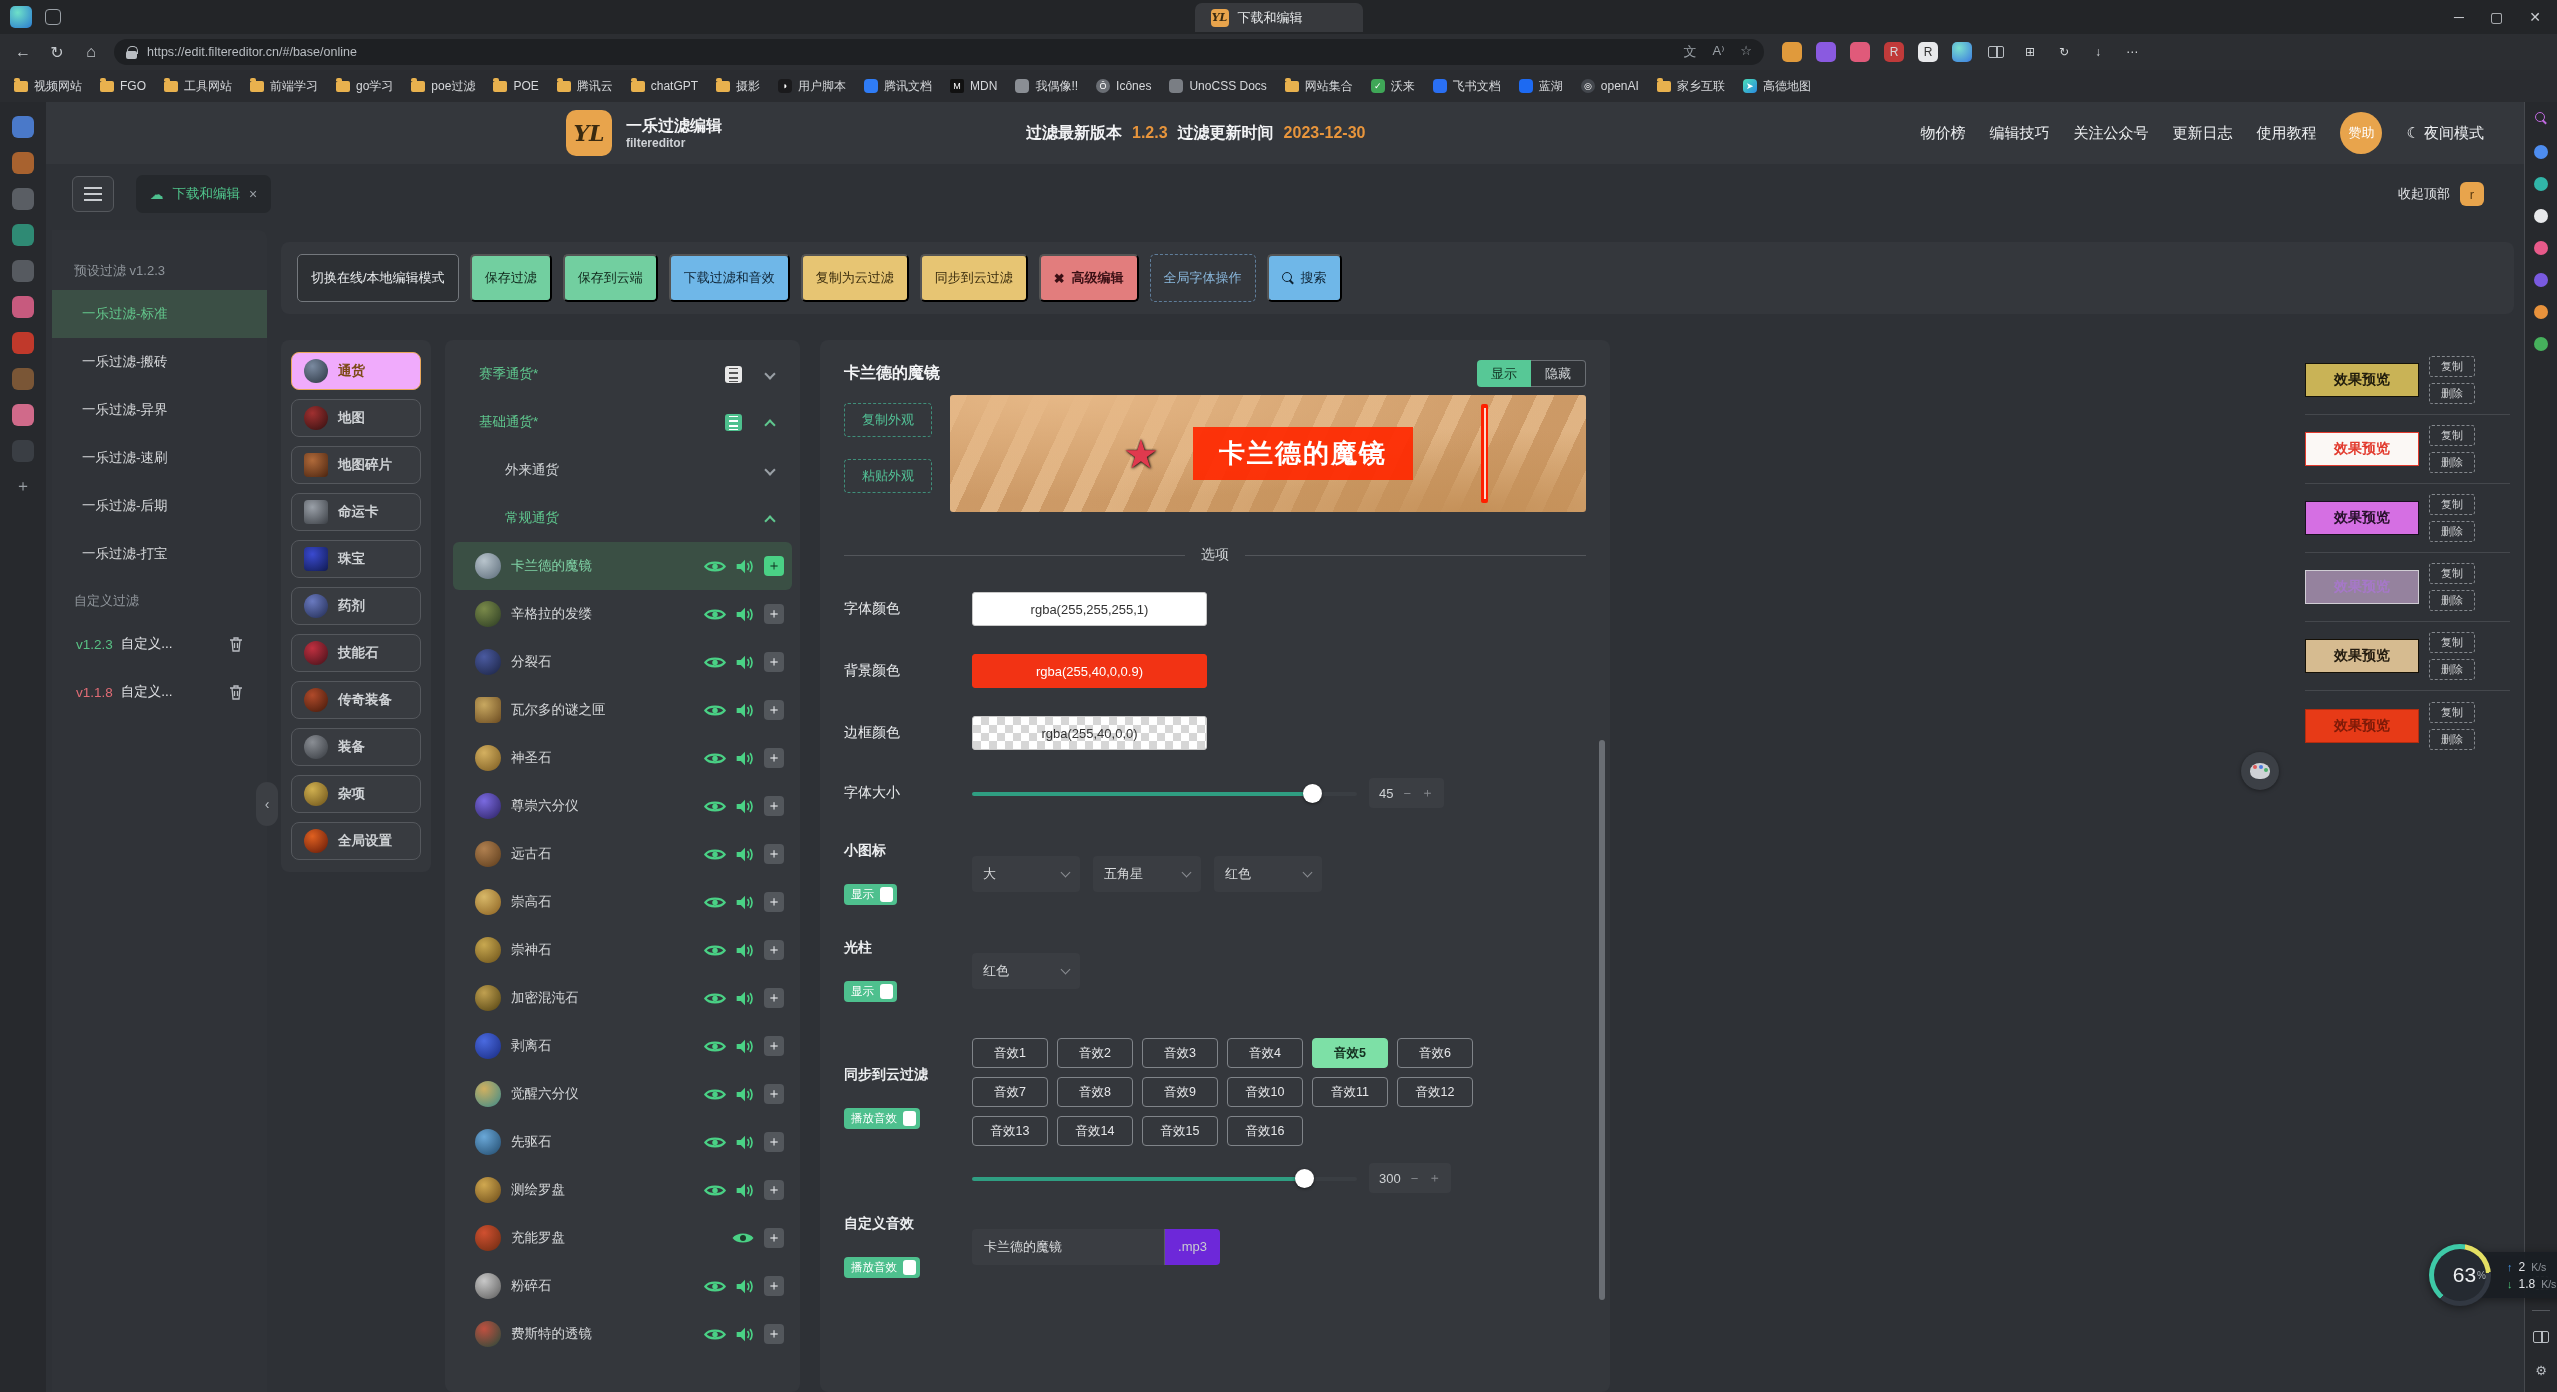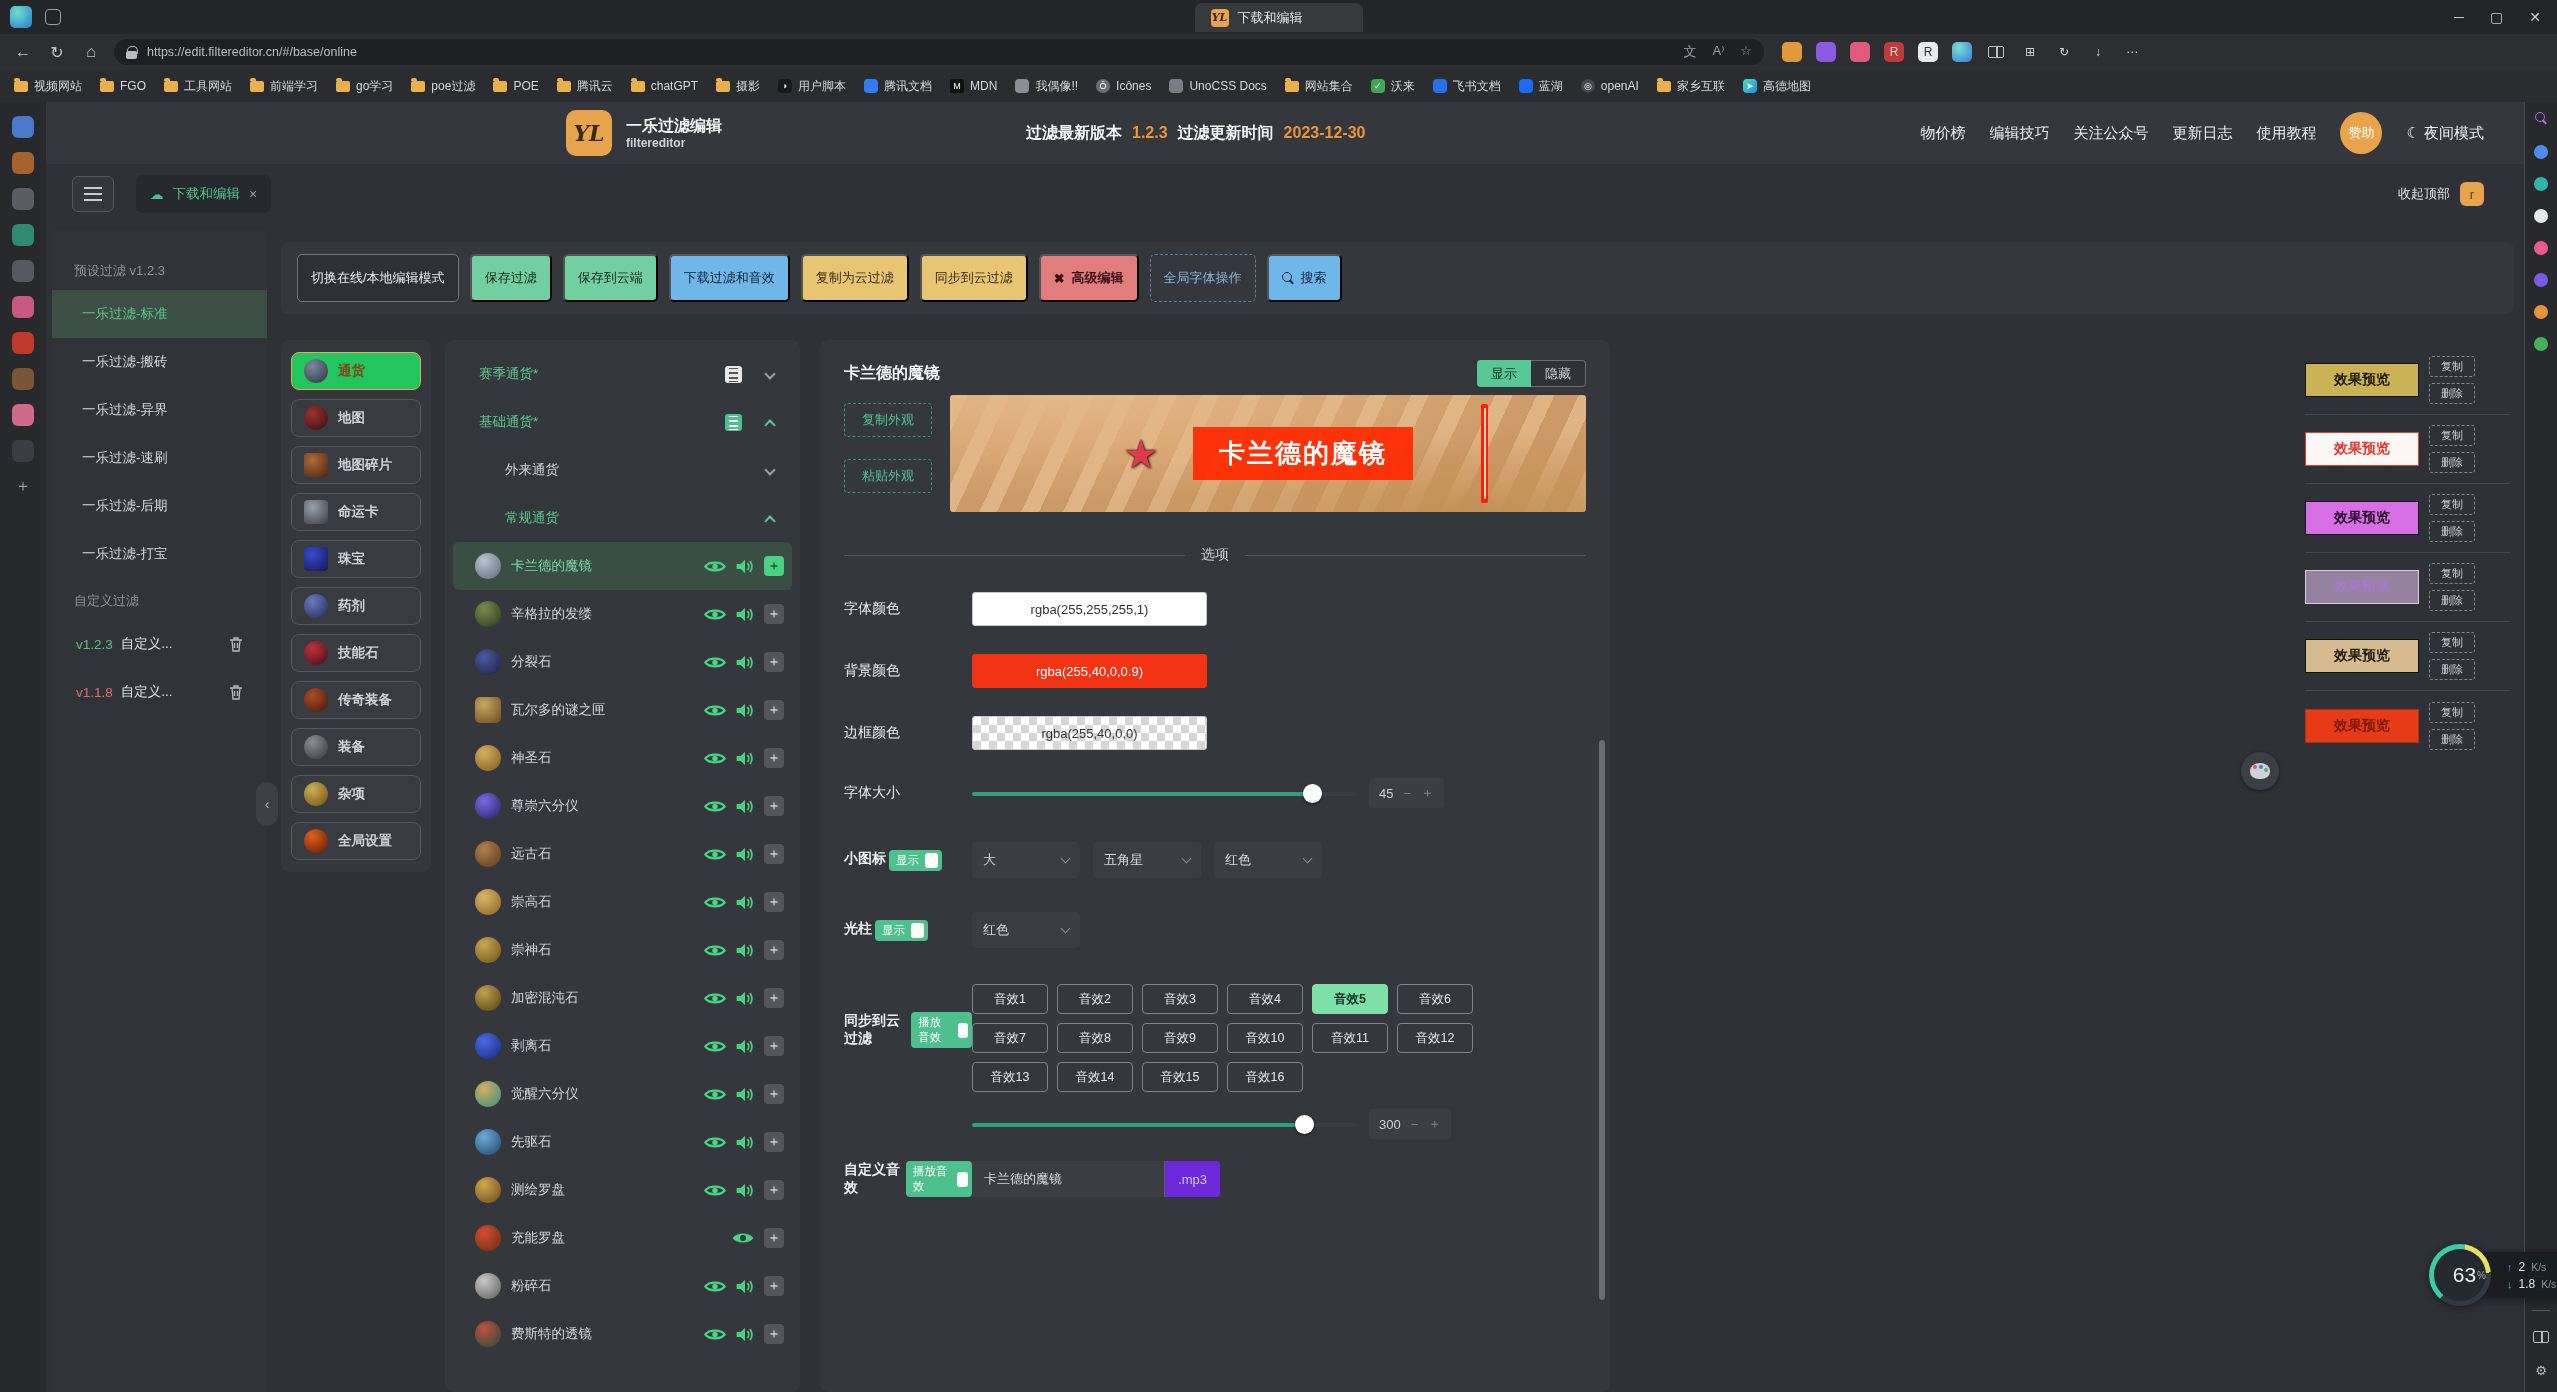--- a/index.html
+++ b/index.html
@@ -80,21 +80,21 @@
 .b-yellow{background:#e7c573;color:#3a2c0d}
 .b-red{background:#e27d7d;color:#3a0f14;font-weight:bold}
 .b-dashed{background:transparent;border:1px dashed #5f7d9a;color:#8ab8dd}
 .mag{width:12px;height:12px;position:relative;display:inline-block}
 .mag:before{content:"";position:absolute;width:8px;height:8px;border:1.8px solid currentColor;border-radius:50%;left:0;top:0}
 .mag:after{content:"";position:absolute;width:5px;height:1.8px;background:currentColor;transform:rotate(45deg);left:7px;top:9px}
 .columns{display:flex;margin-top:26px;flex:1;min-height:0}
 
 .cats{width:150px;display:flex;flex-direction:column;gap:9px;padding:12px 10px;align-self:flex-start;background:#34373c;border-radius:8px;flex-shrink:0}
 .cat{height:38px;border-radius:8px;background:#383b40;border:1px solid #55585d;display:flex;align-items:center;gap:10px;padding:0 12px;font-size:13.5px;color:#cfd2d5;font-weight:bold}
-.cat.active{background:#22c55e;border-color:#e9a75b;color:#7c4a16}
+.cat.active{background:#f0abfc;border-color:#e9a75b;color:#7c4a16}
 .cico{width:24px;height:24px;border-radius:50%;flex-shrink:0}
 
 .tree{width:355px;margin-left:14px;padding:10px 8px;overflow:hidden;flex-shrink:0}
 .tg{height:48px;display:flex;align-items:center;gap:10px;padding:0 10px 0 26px;font-size:13.5px}
 .tg .lbl{color:#5fc78e}
 .tg .lbl.plain{color:#cfd2d5}
 .listic{width:17px;height:17px;border-radius:3px;margin-left:auto;background:#e8e8e8;background-image:repeating-linear-gradient(#555 0 1.5px,transparent 1.5px 4.5px);background-size:9px 14px;background-position:4px 2px;background-repeat:no-repeat}
 .listic.green{background-color:#4ec08e;background-image:repeating-linear-gradient(#fff 0 1.5px,transparent 1.5px 4.5px)}
 .chev{width:8px;height:8px;border-right:2px solid #9aa0a6;border-bottom:2px solid #9aa0a6;transform:rotate(45deg);margin:0 8px 0 14px}
 .chev.up{transform:rotate(-135deg);border-color:#5fc78e;margin-top:6px}
@@ -127,21 +127,21 @@
 .swatch{width:235px;height:34px;border-radius:3px;display:flex;align-items:center;justify-content:center;font-size:13px}
 .sw-white{background:#fff;border:1px solid #c8c8c8;color:#333}
 .sw-red{background:#f23314;border:1px solid #f23314;color:#fff}
 .sw-trans{border:1px solid #c8c8c8;color:#333;background-color:#fff;background-image:linear-gradient(45deg,#d6d6d6 25%,transparent 25%,transparent 75%,#d6d6d6 75%),linear-gradient(45deg,#d6d6d6 25%,transparent 25%,transparent 75%,#d6d6d6 75%);background-size:16px 16px;background-position:0 0,8px 8px}
 .slider{position:relative;width:385px;height:20px;flex-shrink:0}
 .slider .track{position:absolute;left:0;right:0;top:9px;height:4px;border-radius:2px;background:#3a3e43}
 .slider .fill{position:absolute;left:0;top:9px;height:4px;border-radius:2px;background:#2f9e82}
 .slider .knob{position:absolute;top:1px;width:19px;height:19px;border-radius:50%;background:#fff;box-shadow:0 1px 3px rgba(0,0,0,.5)}
 .numbox{margin-left:12px;height:30px;background:#3b3e43;border-radius:4px;display:flex;align-items:center;gap:10px;padding:0 10px;font-size:13px;color:#cfd2d5}
 .numbox .pm{color:#86898e}
-.tog-label{display:flex;flex-direction:row;gap:3px;width:128px;flex-shrink:0}
+.tog-label{display:flex;flex-direction:column;gap:24px;width:128px;flex-shrink:0}
 .tog-label b{font-size:14px;color:#eceef0}
 .toggle{display:inline-flex;align-items:center;gap:6px;background:#4ec08e;border-radius:4px;padding:3px 4px 3px 7px;font-size:11.5px;color:#fff;width:max-content}
 .toggle .knob{width:13px;height:15px;border-radius:3px;background:#fff}
 .dd{width:108px;height:36px;background:#3a3d42;border-radius:4px;display:flex;align-items:center;justify-content:space-between;padding:0 11px;font-size:13px;color:#d8dadc;margin-right:13px}
 .caret{width:7px;height:7px;border-right:1.6px solid #8a8d92;border-bottom:1.6px solid #8a8d92;transform:rotate(45deg);margin-top:-3px}
 .sounds{display:flex;flex-direction:column;gap:9px}
 .snd-row{display:flex;gap:9px}
 .snd{width:76px;height:30px;border:1px solid #808489;border-radius:4px;background:transparent;color:#e6e7e9;font-size:12.5px;display:flex;align-items:center;justify-content:center}
 .snd.active{background:#7de0a6;border-color:#7de0a6;color:#143020;font-weight:bold}
 .cust-input{display:flex}

